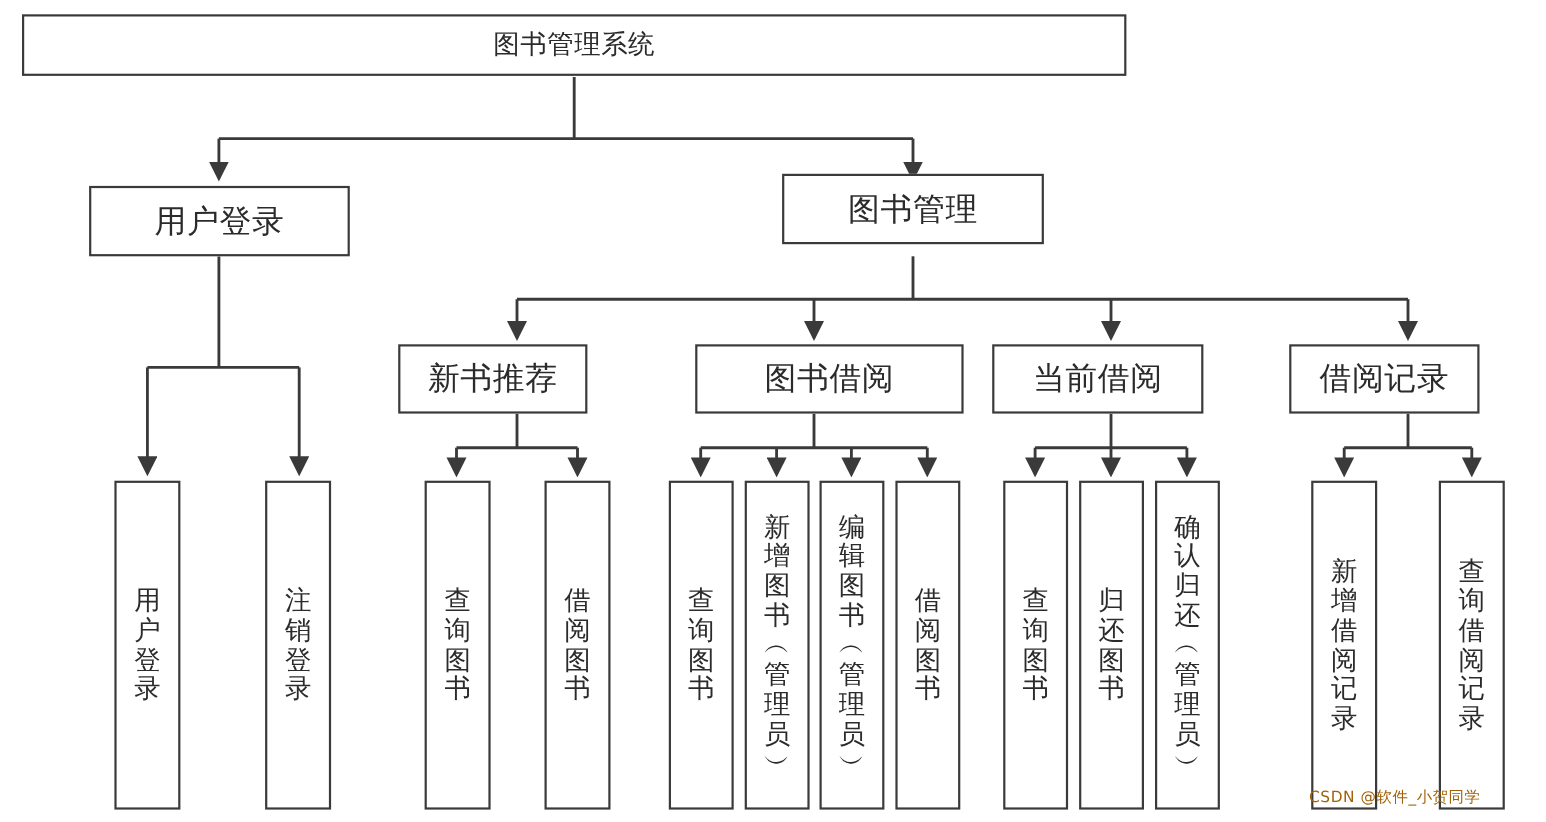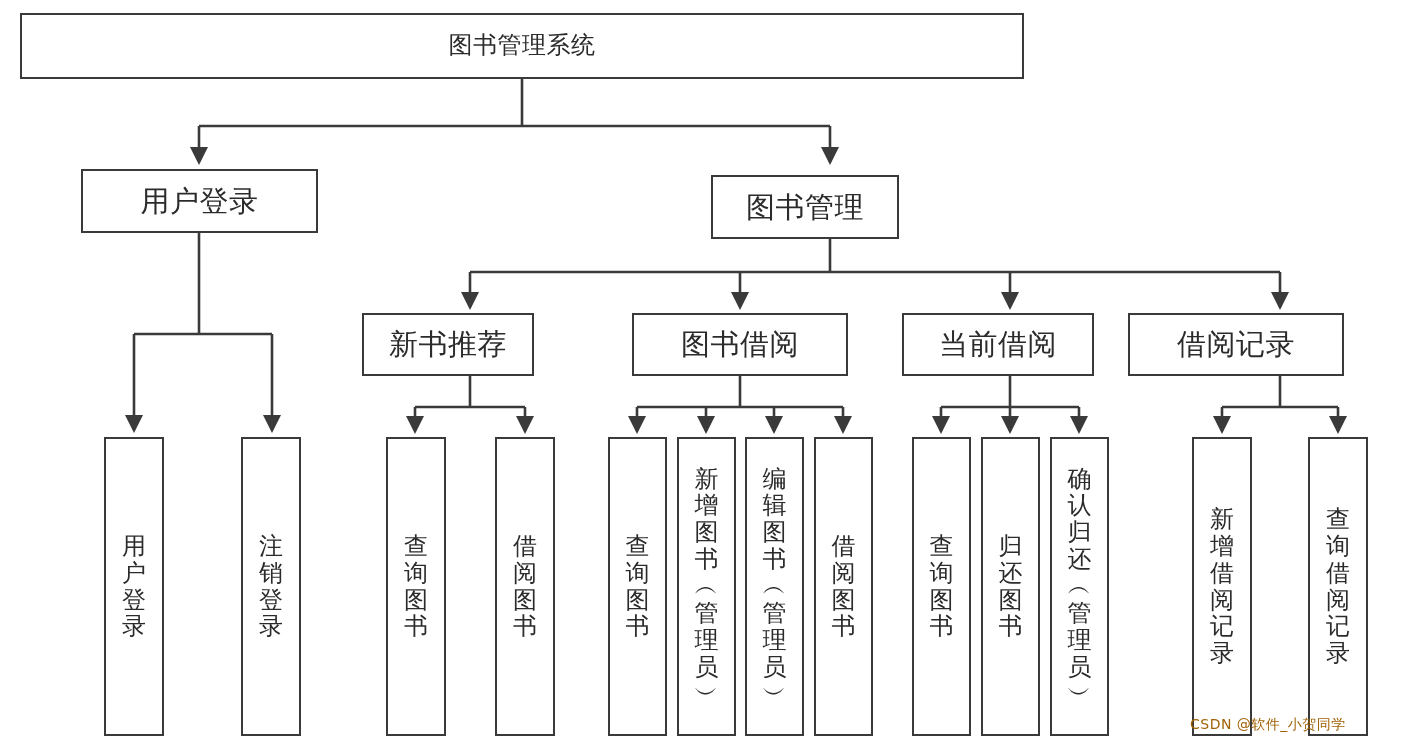--- a/index.html
+++ b/index.html
@@ -118,41 +118,41 @@
       <path d="M 1010 407 L 1010 431" marker-end="url(#arrow)"></path>
       <path d="M 1079 407 L 1079 431" marker-end="url(#arrow)"></path>
 
       <path d="M 1280 376 L 1280 407"></path>
       <path d="M 1222 407 L 1338 407"></path>
       <path d="M 1222 407 L 1222 431" marker-end="url(#arrow)"></path>
       <path d="M 1338 407 L 1338 431" marker-end="url(#arrow)"></path>
     </g>
   </svg>
 
-  <div class="node h root" style="left:20px; top:13px; width:1004px; height:66px;">
+  <div class="node h root" style="left:20px; top:13px; width:1004px; height:56px;">
     <span class="lbl">图书管理系统</span>
   </div>
 
   <div class="node h" style="left:81px; top:169px; width:237px; height:64px;">
     <span class="lbl">用户登录</span>
   </div>
-  <div class="node h" style="left:711px; top:175px; width:188px; height:64px;">
+  <div class="node h" style="left:711px; top:158px; width:238px; height:64px;">
     <span class="lbl">图书管理</span>
   </div>
 
   <div class="node h" style="left:362px; top:313px; width:172px; height:63px;">
     <span class="lbl">新书推荐</span>
   </div>
-  <div class="node h" style="left:632px; top:313px; width:216px; height:63px;">
+  <div class="node h" style="left:632px; top:313px; width:244px; height:63px;">
     <span class="lbl">图书借阅</span>
   </div>
   <div class="node h" style="left:902px; top:313px; width:192px; height:63px;">
     <span class="lbl">当前借阅</span>
   </div>
-  <div class="node h" style="left:1128px; top:313px; width:216px; height:63px;">
+  <div class="node h" style="left:1172px; top:313px; width:173px; height:63px;">
     <span class="lbl">借阅记录</span>
   </div>
 
   <div class="node v" style="left:104px; top:437px; width:60px; height:299px;">
     <span class="lbl vtext">用
 户
 登
 录</span>
   </div>
   <div class="node v" style="left:241px; top:437px; width:60px; height:299px;">

